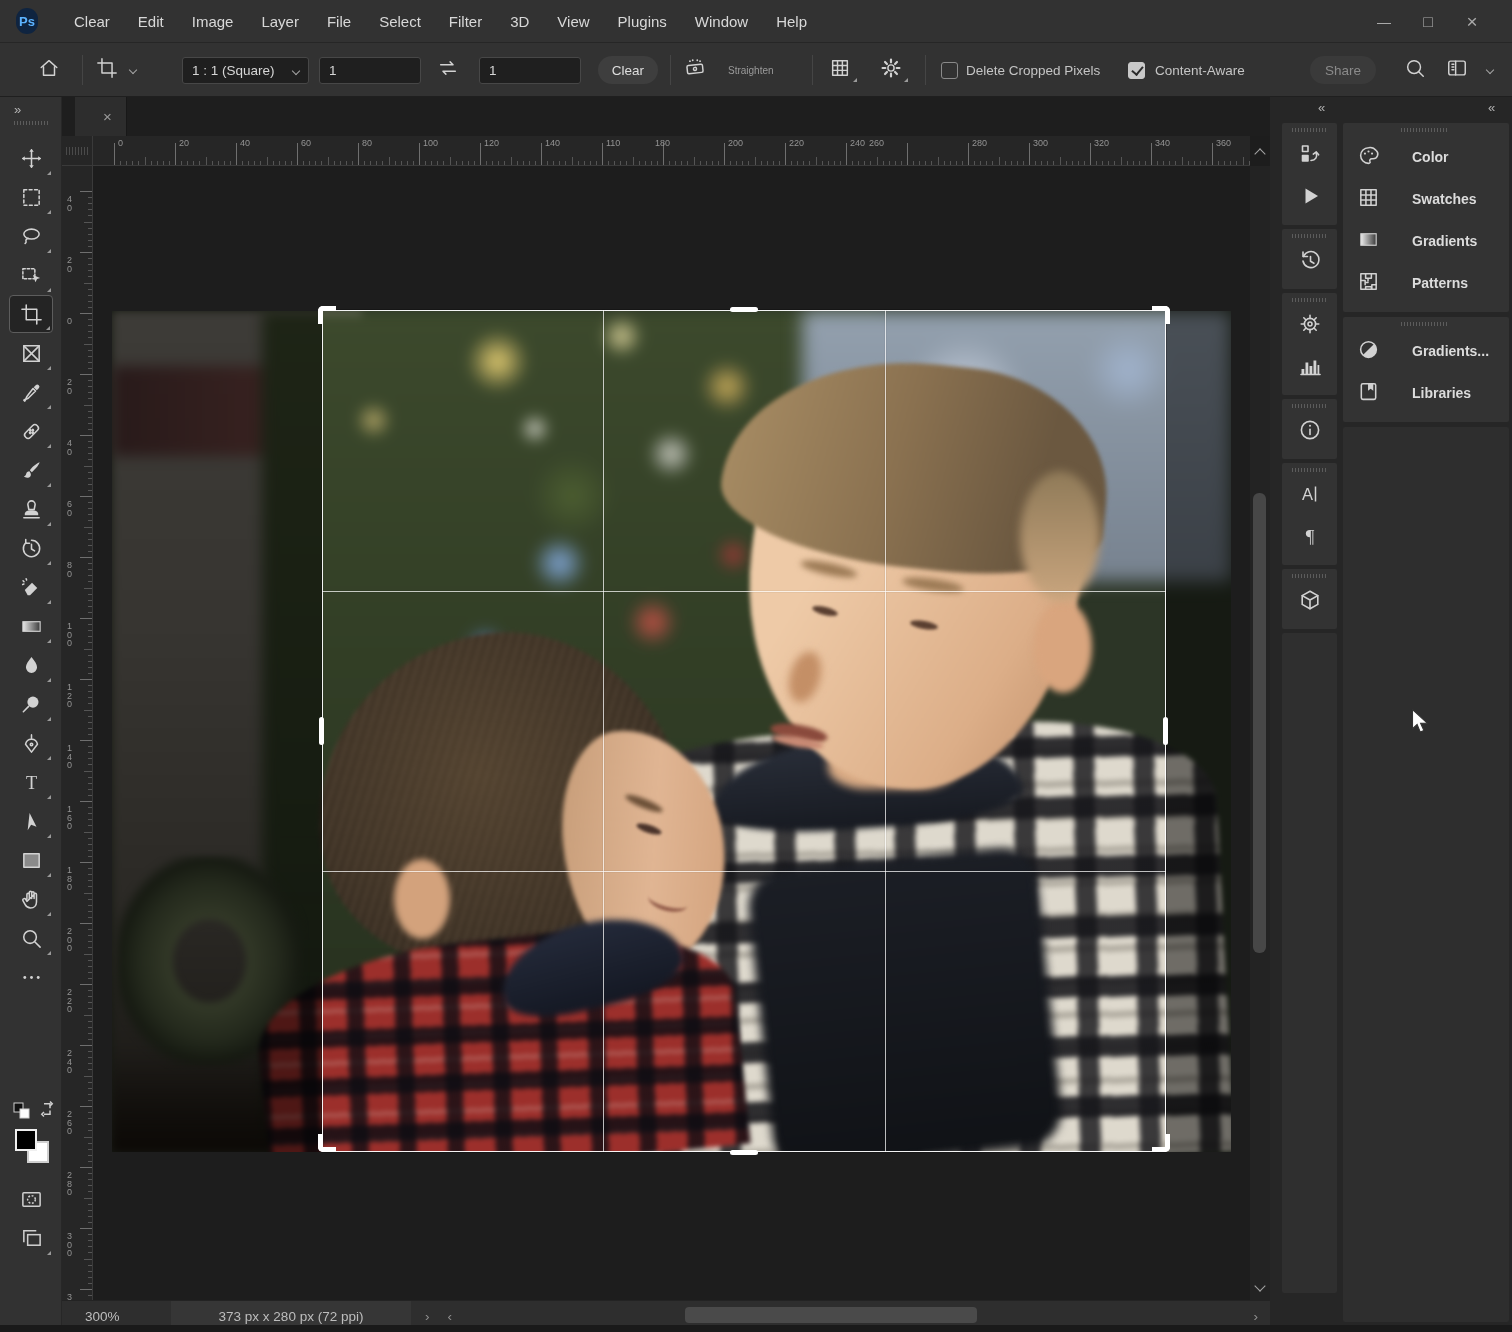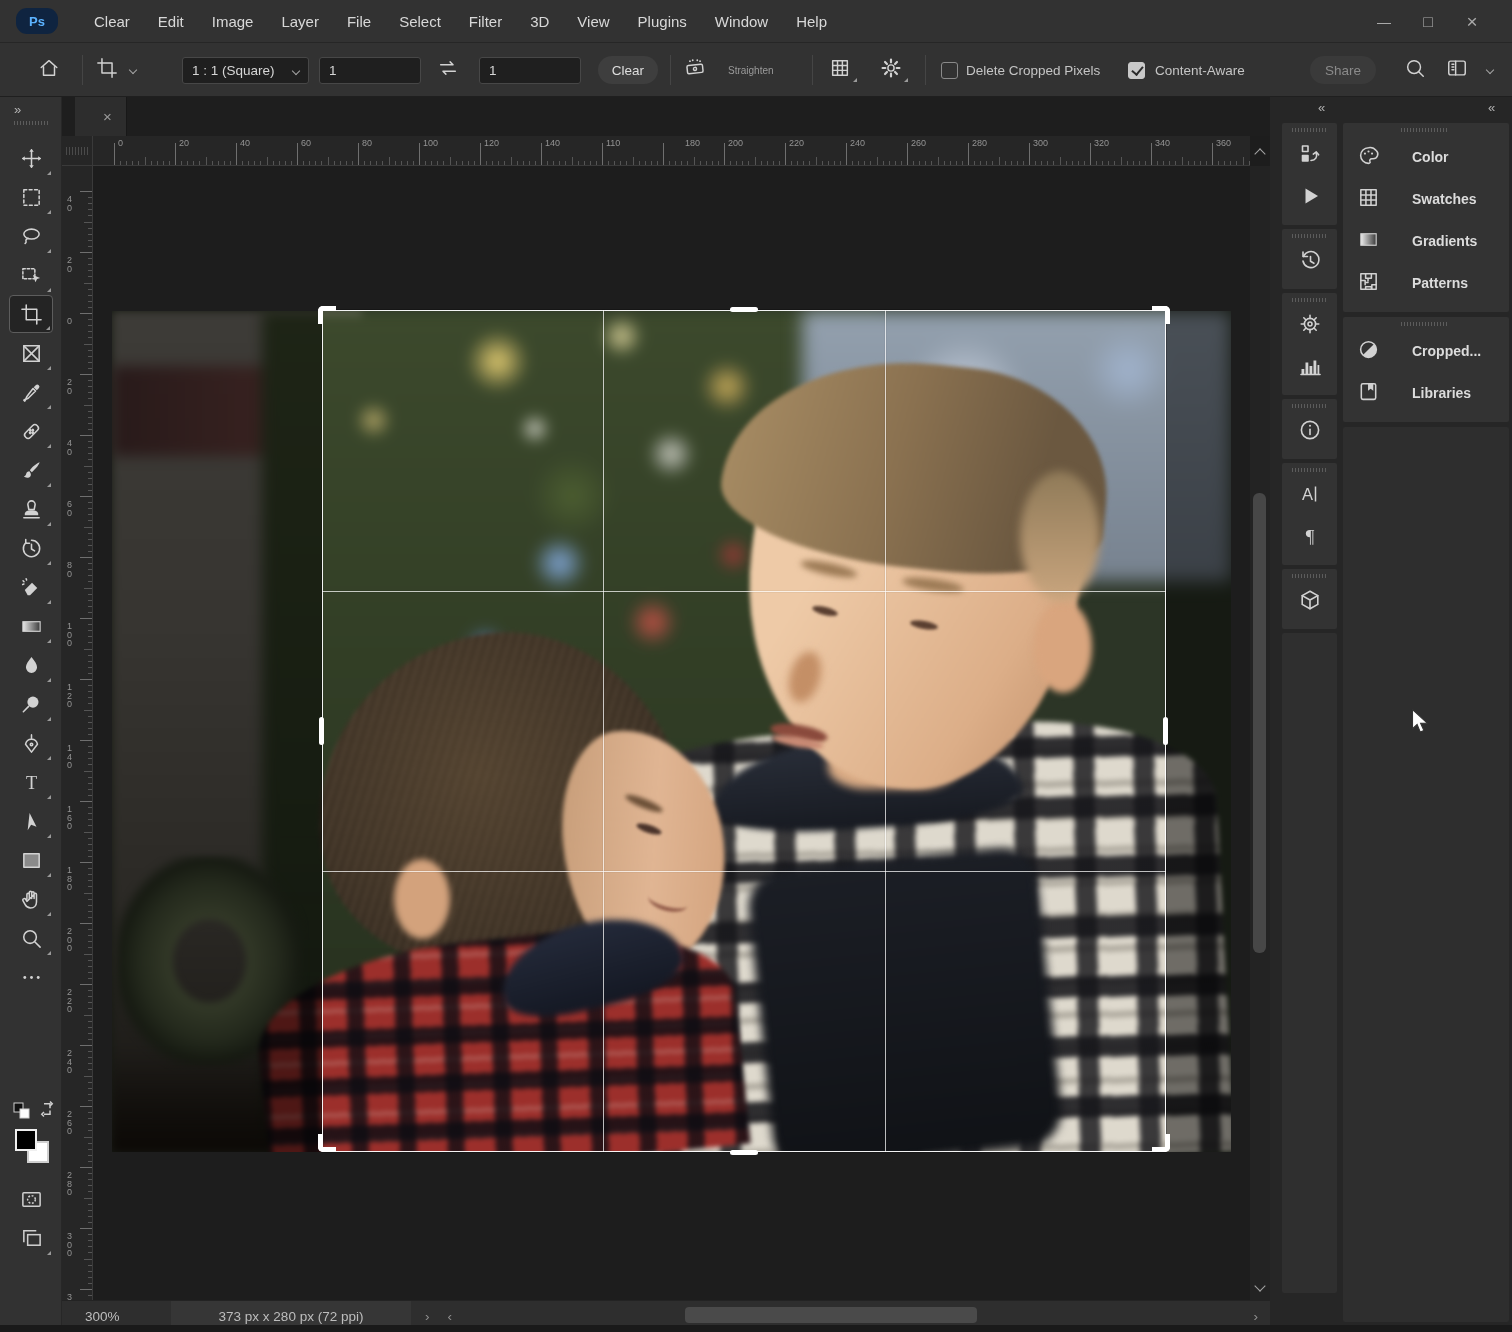--- a/index.html
+++ b/index.html
@@ -1,21 +1,21 @@
 <!DOCTYPE html>
 <html><head>
 <meta charset="utf-8">
 <style>
   *{box-sizing:border-box;margin:0;padding:0}
   html,body{width:1512px;height:1332px;overflow:hidden;background:#1d1d1d;
     font-family:"Liberation Sans",sans-serif;-webkit-font-smoothing:antialiased}
   
   #menu-bar{position:absolute;left:0;top:0;width:1512px;height:43px;background:#323232;
     display:flex;align-items:center;border-bottom:1px solid #262626;z-index:40}
-  #ps-logo{width:42px;height:26px;margin-left:16px;border-radius:11px;background:#0f2440;
+  #ps-logo{width:22px;height:26px;margin-left:16px;border-radius:11px;background:#0f2440;
     color:#5cb3ff;font-size:13px;font-weight:bold;display:flex;align-items:center;justify-content:center}
   #menu-items{display:flex;margin-left:22px}
   .menu-item{padding:6px 14px;font-size:15px;color:#d8d8d8;cursor:default}
   #win-controls{position:absolute;right:18px;top:0;height:43px;display:flex;align-items:center}
   .win-btn{width:44px;height:30px;display:flex;align-items:center;justify-content:center;
     color:#a9a9a9;font-size:14px}
   
   #options-bar{position:absolute;left:0;top:43px;width:1512px;height:54px;background:#323232;
     border-bottom:1px solid #1f1f1f;z-index:40}
   .ob{position:absolute;top:0;height:54px;display:flex;align-items:center;color:#c9c9c9}
@@ -542,21 +542,21 @@
     <div class="rt-minor" style="left: 515.1px; height: 4px;"></div>
     <div class="rt-minor" style="left: 521.2px; height: 4px;"></div>
     <div class="rt-minor" style="left: 527.3px; height: 4px;"></div>
     <div class="rt-minor" style="left: 533.4px; height: 4px;"></div>
     <div class="rt-minor" style="left: 539.5px; height: 8px;"></div>
     <div class="rt-minor" style="left: 545.6px; height: 4px;"></div>
     <div class="rt-minor" style="left: 551.7px; height: 4px;"></div>
     <div class="rt-minor" style="left: 557.8px; height: 4px;"></div>
     <div class="rt-minor" style="left: 563.9px; height: 4px;"></div>
     <div class="rt-major" style="left: 570px;"></div>
-    <span class="rt-label" style="left: 592px;">180</span>
+    <span class="rt-label" style="left: 562px;">180</span>
     <div class="rt-minor" style="left: 576.1px; height: 4px;"></div>
     <div class="rt-minor" style="left: 582.2px; height: 4px;"></div>
     <div class="rt-minor" style="left: 588.3px; height: 4px;"></div>
     <div class="rt-minor" style="left: 594.4px; height: 4px;"></div>
     <div class="rt-minor" style="left: 600.5px; height: 8px;"></div>
     <div class="rt-minor" style="left: 606.6px; height: 4px;"></div>
     <div class="rt-minor" style="left: 612.7px; height: 4px;"></div>
     <div class="rt-minor" style="left: 618.8px; height: 4px;"></div>
     <div class="rt-minor" style="left: 624.9px; height: 4px;"></div>
     <div class="rt-major" style="left: 631px;"></div>
@@ -586,21 +586,21 @@
     <div class="rt-minor" style="left: 759.1px; height: 4px;"></div>
     <div class="rt-minor" style="left: 765.2px; height: 4px;"></div>
     <div class="rt-minor" style="left: 771.3px; height: 4px;"></div>
     <div class="rt-minor" style="left: 777.4px; height: 4px;"></div>
     <div class="rt-minor" style="left: 783.5px; height: 8px;"></div>
     <div class="rt-minor" style="left: 789.6px; height: 4px;"></div>
     <div class="rt-minor" style="left: 795.7px; height: 4px;"></div>
     <div class="rt-minor" style="left: 801.8px; height: 4px;"></div>
     <div class="rt-minor" style="left: 807.9px; height: 4px;"></div>
     <div class="rt-major" style="left: 814px;"></div>
-    <span class="rt-label" style="left: 818px;">260</span>
+    <span class="rt-label" style="left: 776px;">260</span>
     <div class="rt-minor" style="left: 820.1px; height: 4px;"></div>
     <div class="rt-minor" style="left: 826.2px; height: 4px;"></div>
     <div class="rt-minor" style="left: 832.3px; height: 4px;"></div>
     <div class="rt-minor" style="left: 838.4px; height: 4px;"></div>
     <div class="rt-minor" style="left: 844.5px; height: 8px;"></div>
     <div class="rt-minor" style="left: 850.6px; height: 4px;"></div>
     <div class="rt-minor" style="left: 856.7px; height: 4px;"></div>
     <div class="rt-minor" style="left: 862.8px; height: 4px;"></div>
     <div class="rt-minor" style="left: 868.9px; height: 4px;"></div>
     <div class="rt-major" style="left: 875px;"></div>
@@ -1195,21 +1195,21 @@
           <span class="lbl">Patterns</span>
         </div>
       </div>
       <div class="panel-card">
         <div class="grip-h"></div>
         <div class="panel-row">
           <span style="margin-right: 16px;"><svg viewBox="0 0 24 24" fill="none" stroke="#d2d2d2" stroke-width="1.6" stroke-linecap="round" stroke-linejoin="round" style="width: 23px; height: 23px;">
               <circle cx="12" cy="12" r="8.2"></circle>
               <path d="M6.2 17.8L17.8 6.2a8.2 8.2 0 01-11.6 11.6z" fill="#d2d2d2" stroke="none"></path>
             </svg></span>
-          <span class="lbl">Cropped...</span>
+          <span class="lbl">Gradients...</span>
         </div>
         <div class="panel-row">
           <span style="margin-right: 16px;"><svg viewBox="0 0 24 24" fill="none" stroke="#d2d2d2" stroke-width="1.6" stroke-linecap="round" stroke-linejoin="round" style="width: 23px; height: 23px;">
               <rect x="4.5" y="3.8" width="15" height="16.4" rx="1.6"></rect>
               <path d="M11.5 3.8v7.4l2.7-2.1 2.8 2.1V3.8" fill="#d2d2d2" stroke="none"></path>
             </svg></span>
           <span class="lbl">Libraries</span>
         </div>
       </div>
       <div id="panel-fill"></div>

